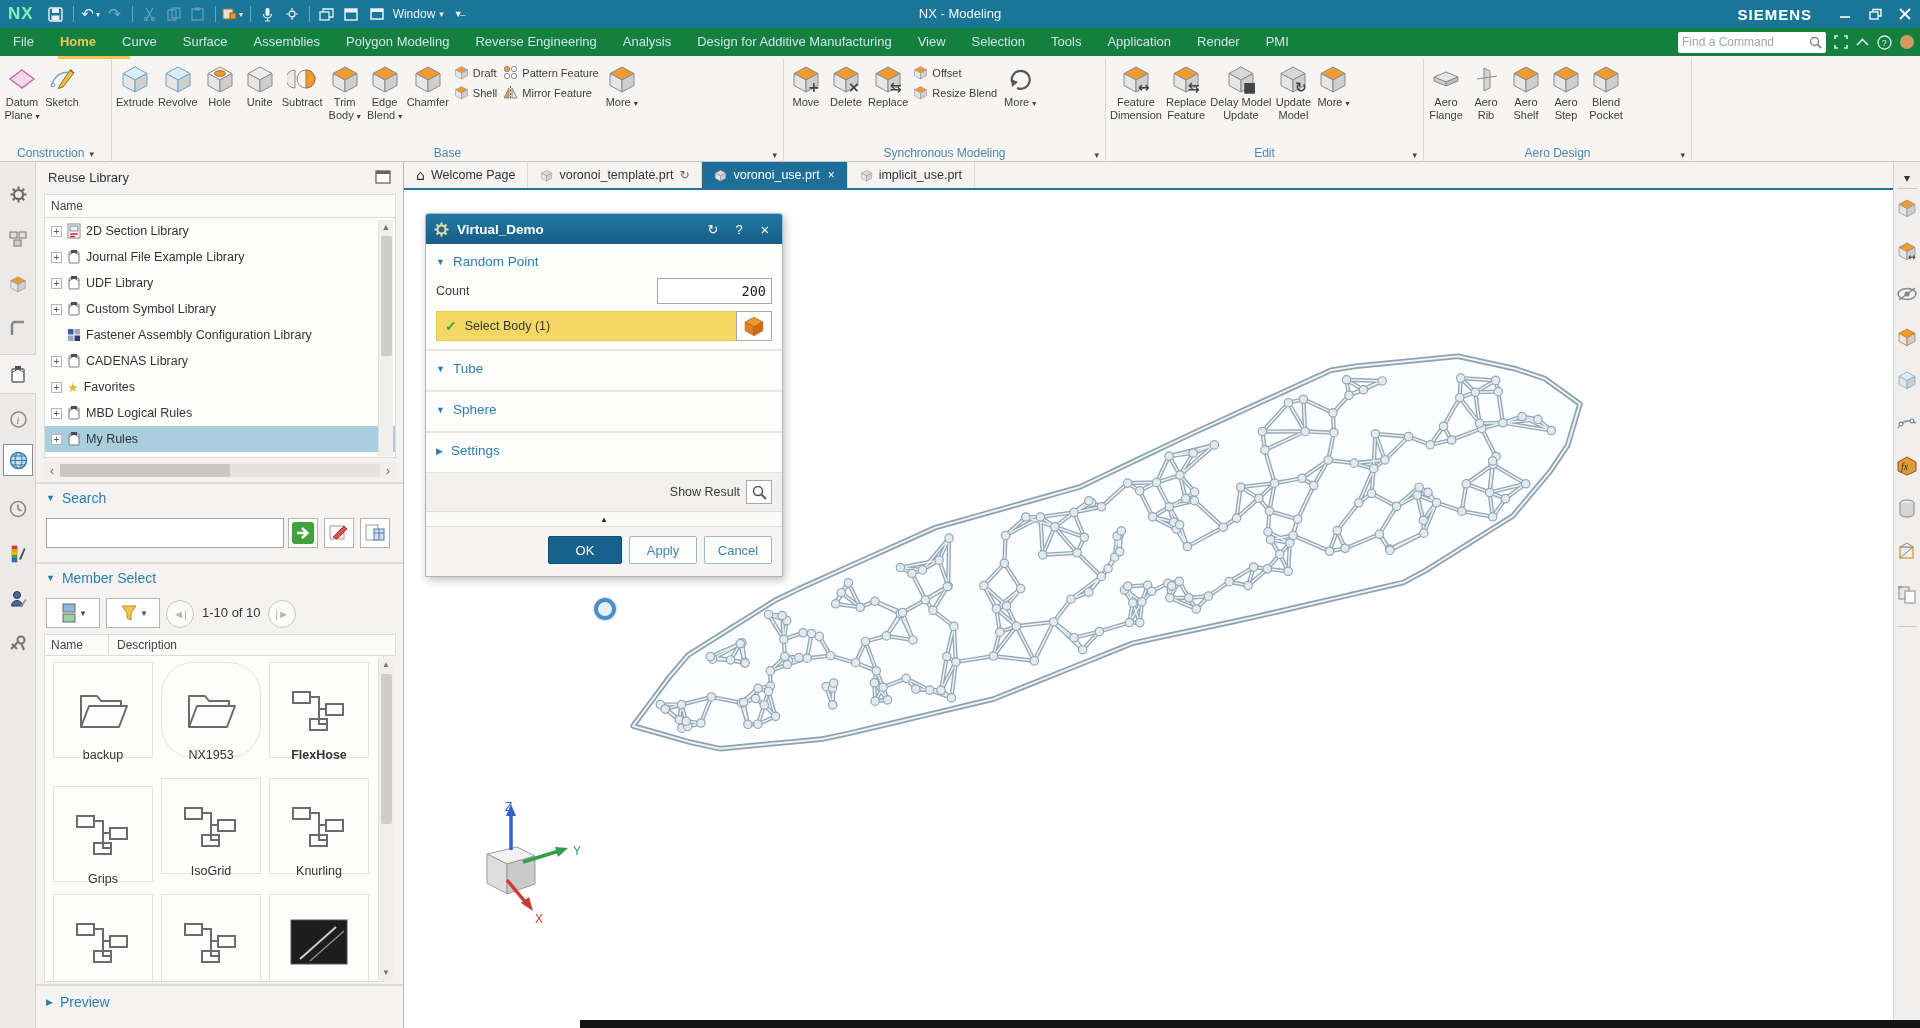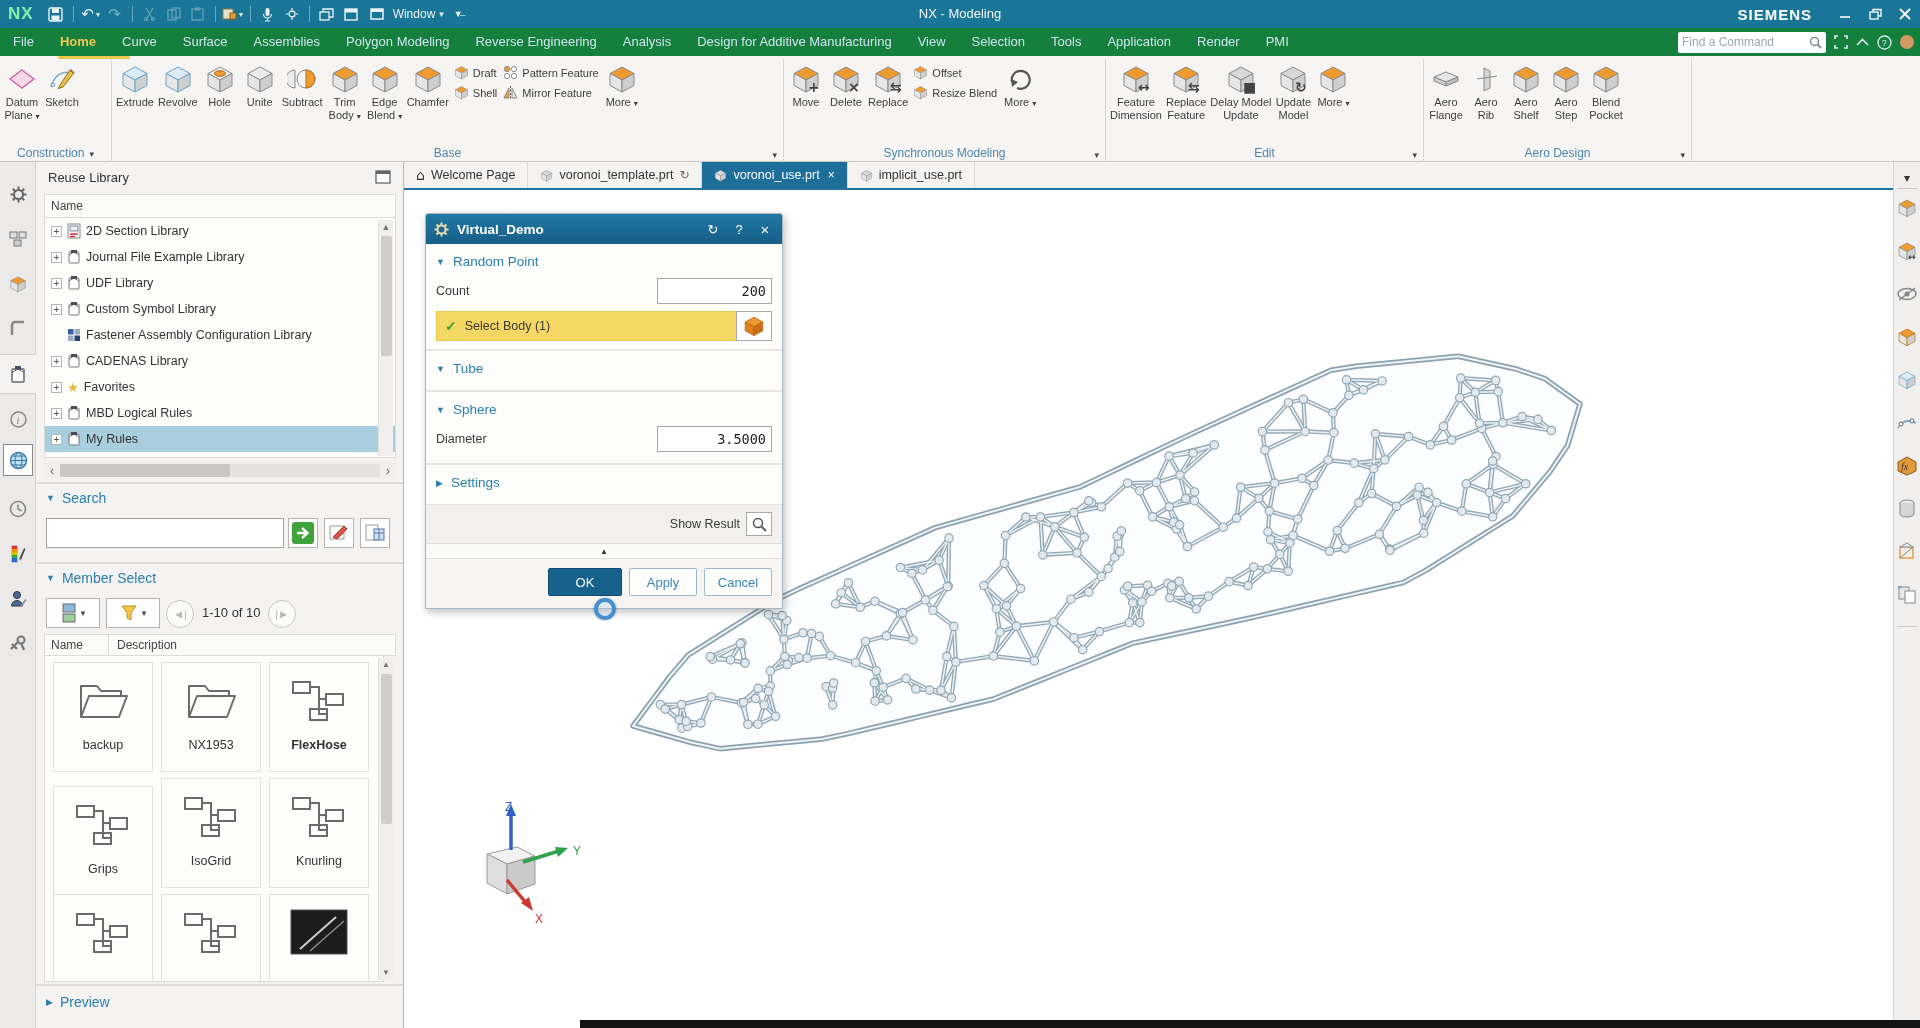--- a/index.html
+++ b/index.html
@@ -73,21 +73,21 @@
 .sec-hdr .c{font-size:9px;color:#2b7fae}
 #lp-search-input{position:absolute;left:10px;top:356px;width:238px;height:30px;border:1px solid #a5a3a0;background:#fff}
 .sq-btn{position:absolute;top:356px;width:30px;height:30px;border:1px solid #b5b3b0;background:#fff;display:flex;align-items:center;justify-content:center}
 #ms-dd1,#ms-dd2{position:absolute;top:436px;height:30px;border:1px solid #b5b3b0;background:#fff;display:flex;align-items:center;justify-content:center;gap:4px}
 .nav-circle{position:absolute;top:438px;width:28px;height:28px;border:1px solid #c9c7c4;border-radius:50%;background:#fbfbfa;display:flex;align-items:center;justify-content:center;color:#b9b7b4;font-size:11px}
 #ms-range{position:absolute;top:436px;height:30px;line-height:30px;font-size:13px;color:#333}
 #ms-cols{position:absolute;left:8px;top:472px;width:352px;height:22px;background:#fbfbfa;border:1px solid #dddbd8;display:flex;font-size:12px;color:#444}
 #ms-cols .col1{width:64px;border-right:1px solid #dddbd8;padding:3px 0 0 6px}
 #ms-cols .col2{padding:3px 0 0 8px}
 #ms-grid{position:absolute;left:8px;top:494px;width:340px;height:326px;background:#fdfdfc;border:1px solid #dddbd8;border-top:none;overflow:hidden}
-.tile{position:absolute;width:100px;height:110px;border:1px solid #e4e2df;display:flex;flex-direction:column;align-items:center;justify-content:flex-start;padding-top:14px;gap:12px;background:#fdfdfc}
+.tile{position:absolute;width:100px;height:96px;border:1px solid #e4e2df;display:flex;flex-direction:column;align-items:center;justify-content:flex-start;padding-top:24px;gap:12px;background:#fdfdfc}
 .tile .tlabel{font-size:12.5px;color:#333}
 #grid-vscroll{position:absolute;right:10px;top:496px;width:15px;height:322px;background:#f0efee;border-left:1px solid #e2e0dd}
 #grid-vscroll .arr{height:14px;text-align:center;font-size:8px;color:#777;line-height:14px}
 #grid-vscroll .thumb{position:absolute;left:2px;top:16px;width:11px;height:150px;background:#cfcdca;border-radius:2px}
 #grid-vscroll .arr.bot{position:absolute;bottom:0;width:100%}
 #lp-preview{position:absolute;left:0;top:822px;width:100%;height:32px;border-top:2px solid #dddbd8}
 #lp-preview .sec-hdr{top:8px}
 
 
 #tabbar{position:absolute;left:404px;top:162px;width:1489px;height:28px;background:#f4f3f2;border-bottom:2px solid #2173a0;display:flex;align-items:flex-end}
@@ -835,21 +835,21 @@
     <span class="col2">Description</span>
   </div>
   <div id="ms-grid">
         <div class="tile" style="left: 8px; top: 6px;">
           <span><svg width="58" height="46" viewBox="0 0 58 46">
               <path d="M7 40 V9 H23 L27 14 H47 V19" fill="#fdfdfc" stroke="#6b6b6b" stroke-width="2" stroke-linejoin="round"></path>
               <path d="M7 40 L15 19 H53 L45 40 Z" fill="#fdfdfc" stroke="#6b6b6b" stroke-width="2" stroke-linejoin="round"></path>
             </svg></span>
           <div class="tlabel">backup</div>
         </div>
-        <div class="tile" style="left: 116px; top: 6px;">
+        <div class="tile" style="left: 116px; top: 6px; border-radius: 32px;">
           <span><svg width="58" height="46" viewBox="0 0 58 46">
               <path d="M7 40 V9 H23 L27 14 H47 V19" fill="#fdfdfc" stroke="#6b6b6b" stroke-width="2" stroke-linejoin="round"></path>
               <path d="M7 40 L15 19 H53 L45 40 Z" fill="#fdfdfc" stroke="#6b6b6b" stroke-width="2" stroke-linejoin="round"></path>
             </svg></span>
           <div class="tlabel">NX1953</div>
         </div>
         <div class="tile" style="left: 224px; top: 6px; font-weight: bold;">
           <span><svg width="58" height="46" viewBox="0 0 58 46">
               <rect x="3" y="5" width="17" height="11" fill="#fdfdfc" stroke="#6b6b6b" stroke-width="2"></rect>
               <rect x="36" y="17" width="17" height="11" fill="#fdfdfc" stroke="#6b6b6b" stroke-width="2"></rect>
@@ -2032,24 +2032,20 @@
       <span class="c">▼</span>
       <span>Tube</span>
     </div>
   </div>
 
   <div class="dlg-sec">
     <div class="dlg-sechdr">
       <span class="c">▼</span>
       <span>Sphere</span>
     </div>
-    <div class="dlg-row">
-      <span class="dlg-label">Diameter</span>
-      <input class="dlg-input" value="3.5000" style="">
-    </div>
   </div>
 
   <div class="dlg-sec" style="border-bottom:1px solid #e8e6e3">
     <div class="dlg-sechdr">
       <span class="c">▶</span>
       <span>Settings</span>
     </div>
   </div>
 
   <div id="show-result-row">

